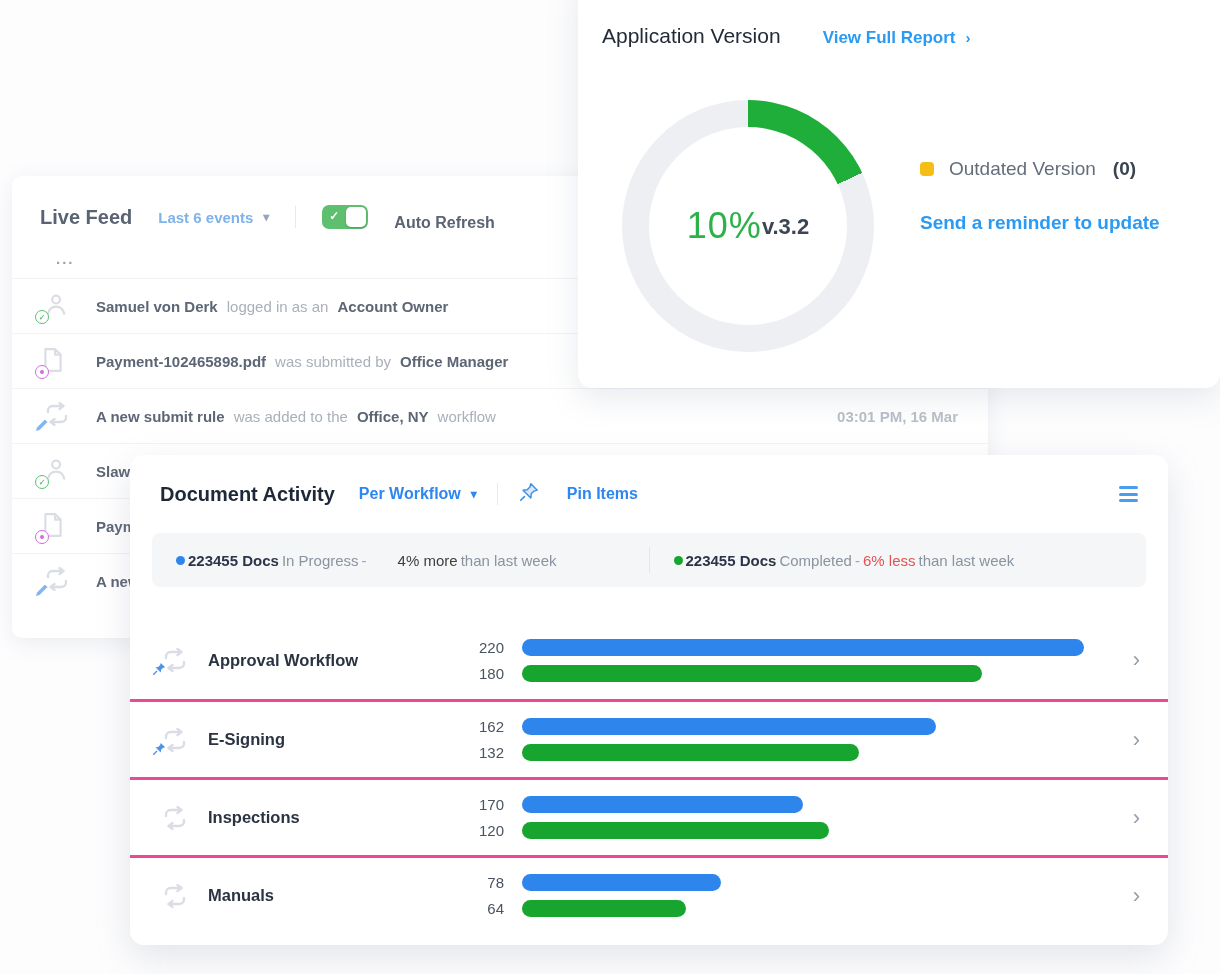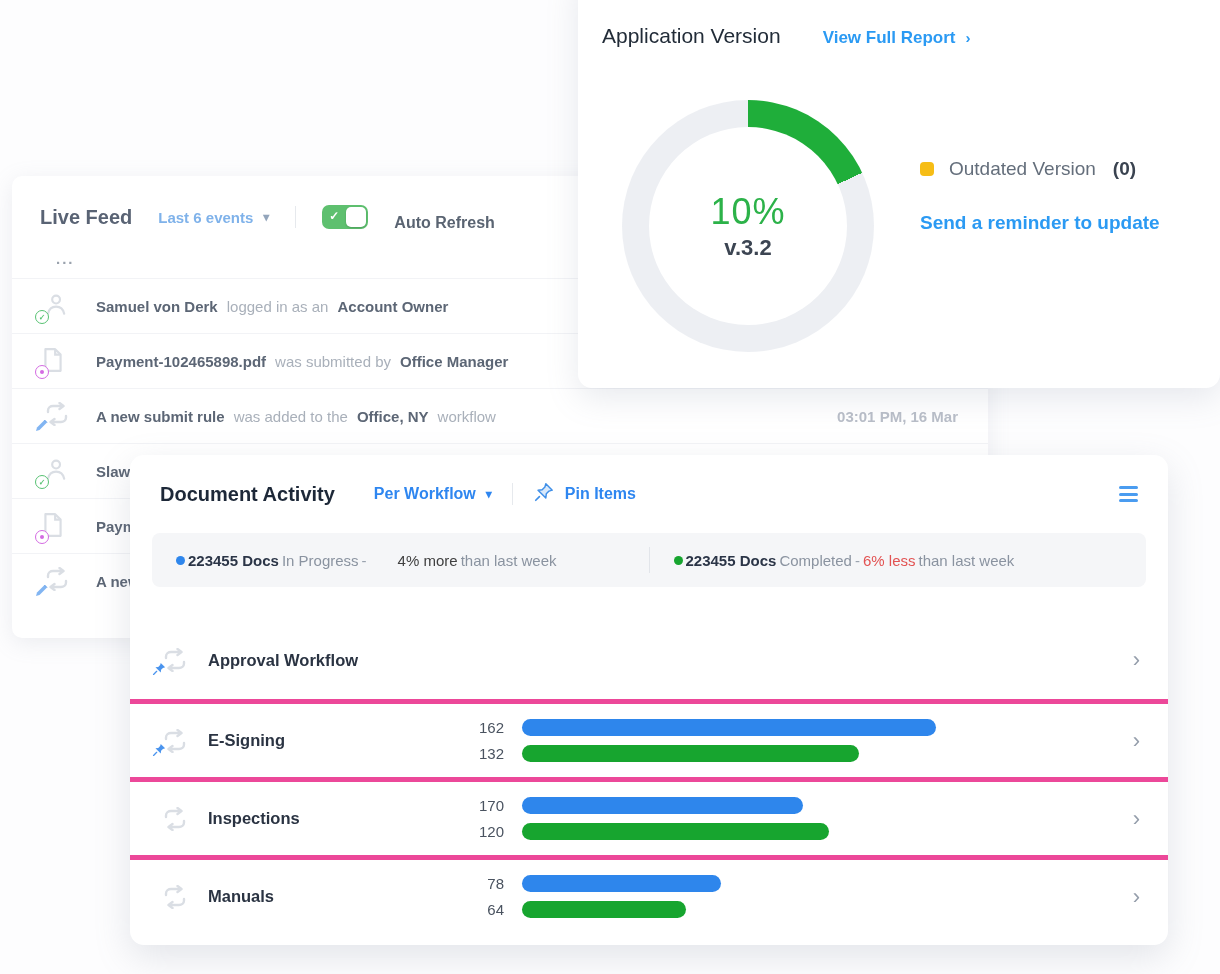--- a/index.html
+++ b/index.html
@@ -44,53 +44,53 @@
     left: 578px; top: -28px; width: 642px; height: 416px;
     border-radius: 14px; z-index: 2;
     box-shadow: 0 10px 32px rgba(128,140,160,.18);
   }
   .av-header { display:flex; align-items:baseline; gap:42px; padding:52px 0 0 24px; }
   .av-title { font-size:21px; font-weight:400; color:#222c38; }
   .av-link { color:#2b9af3; font-weight:700; font-size:17px; cursor:pointer; display:flex; align-items:baseline; gap:10px; }
   .av-link .chev { font-size:15px; }
   .donut { position:absolute; left:44px; top:128px; width:252px; height:252px; border-radius:50%; }
   .donut::before { content:""; position:absolute; inset:27px; background:#fff; border-radius:50%; }
-  .donut-center { position:absolute; inset:0; display:flex; flex-direction:column; align-items:center; justify-content:center; z-index:1; }
+  .donut-center { position:absolute; inset:0; display:flex; flex-direction:row; align-items:center; justify-content:center; z-index:1; }
   .donut-pct { color:#2cb249; font-size:36px; font-weight:500; letter-spacing:1px; }
   .donut-ver { color:#3c4552; font-size:22px; font-weight:600; margin-top:2px; }
   .av-legend { position:absolute; left:342px; top:186px; }
   .legend-item { display:flex; align-items:center; gap:15px; margin-bottom:28px; font-size:19px; color:#646e7b; }
   .legend-swatch { width:14px; height:14px; border-radius:4px; flex-shrink:0; }
   .legend-count { color:#3a4350; font-weight:600; margin-left:2px; }
   .av-reminder { display:inline-block; margin-top:4px; color:#2b9af3; font-weight:700; font-size:19px; cursor:pointer; }
 
   
   #doc-activity {
     left: 130px; top: 455px; width: 1038px; height: 490px;
     border-radius: 14px; z-index: 3;
     box-shadow: 0 12px 36px rgba(118,130,152,.2);
   }
   .da-header { display:flex; align-items:center; gap:20px; padding:26px 30px 0 30px; }
-  .da-title { font-size:20px; font-weight:800; color:#1d2838; margin-right:19px; }
+  .da-title { font-size:20px; font-weight:800; color:#1d2838; margin-right:4px; }
   .da-filter { display:flex; align-items:center; gap:10px; color:#2e86f0; font-weight:700; font-size:16px; cursor:pointer; }
   .da-filter .caret { color:#2e86f0; }
-  .da-pin { display:flex; align-items:center; gap:10px; color:#2e86f0; font-weight:700; font-size:16px; cursor:pointer; }
+  .da-pin { display:flex; align-items:center; gap:27px; color:#2e86f0; font-weight:700; font-size:16px; cursor:pointer; }
   .menu-icon { margin-left:auto; width:19px; display:flex; flex-direction:column; gap:3.5px; cursor:pointer; padding:4px 0; }
   .menu-icon span { height:3px; background:#4a9cf0; border-radius:1.5px; }
   .da-stats { display:flex; align-items:center; margin:26px 22px 0 22px; height:54px; background:#f5f6f8; border-radius:8px; font-size:15px; }
   .stat { display:flex; align-items:center; gap:3px; padding-left:24px; flex:1; white-space:nowrap; }
   .stat-dot { width:9px; height:9px; border-radius:50%; flex-shrink:0; }
   .stat-count { font-weight:700; color:#2b3547; }
   .stat-label { color:#8a93a0; }
   .stat-dash { color:#9aa3af; }
   .stat-suffix { color:#8a93a0; }
   .stats-divider { width:1px; height:26px; background:#e2e5ea; }
   .da-rows { margin-top:34px; }
   .wf-row { position:relative; display:flex; align-items:center; height:78px; padding:0 30px; }
-  .wf-row + .wf-row { border-top:5px solid #ec4899; }
+  .wf-row + .wf-row { border-top:3px solid #ec4899; }
   .wf-icon { position:relative; width:30px; height:24px; flex-shrink:0; }
   .wf-pin { position:absolute; left:-8px; bottom:-8px; }
   .wf-label { margin-left:18px; width:262px; font-size:16.5px; font-weight:700; color:#2a3342; }
   .wf-bars { flex:1; margin-right:28px; display:flex; flex-direction:column; gap:9px; }
   .bar-line { display:flex; align-items:center; gap:18px; }
   .bar-val { width:34px; text-align:right; color:#4a5360; font-size:15px; }
   .bar-track { flex:1; }
   .bar { height:17px; border-radius:9px; }
   .row-chevron { position:absolute; right:28px; top:50%; transform:translateY(-50%); color:#959eab; font-size:22px; line-height:1; cursor:pointer; }
 </style>
@@ -286,20 +286,34 @@
             <path d="M17.5 1 L21.5 4 L17.5 7"></path>
             <path d="M24 14 v1.5 C24 18.5 21.5 20 19 20 H10"></path>
             <path d="M12.5 17 L8.5 20 L12.5 23"></path>
           </svg>
         <span class="wf-pin"><svg width="15" height="15" viewBox="0 0 24 24">
               <path d="M14 3 L21 10 L17.5 11 L14.5 14 L14 18.5 L5.5 10 L10 9.5 L13 6.5 Z" fill="#4a94ee"></path>
               <path d="M7.5 16.5 L2.5 21.5" stroke="#4a94ee" stroke-width="2" stroke-linecap="round"></path>
             </svg></span>
       </span>
       <span class="wf-label">Approval Workflow</span>
+      <div class="wf-bars">
+        <div class="bar-line">
+          <span class="bar-val">220</span>
+          <span class="bar-track">
+              <span class="bar" style="display: block; background: rgb(46, 134, 236); width: 95.6522%;"></span>
+            </span>
+        </div>
+        <div class="bar-line">
+          <span class="bar-val">180</span>
+          <span class="bar-track">
+              <span class="bar" style="display: block; background: rgb(23, 165, 47); width: 78.2609%;"></span>
+            </span>
+        </div>
+      </div>
       <span class="row-chevron">›</span>
     </div>
 
     <div class="wf-row">
       <span class="wf-icon">
         <svg width="30" height="24" viewBox="0 0 30 24" fill="none" stroke="#dadee4" stroke-width="2.4" stroke-linecap="round" stroke-linejoin="round">
             <path d="M6 10 V8.5 C6 5.5 8.5 4 11 4 H20"></path>
             <path d="M17.5 1 L21.5 4 L17.5 7"></path>
             <path d="M24 14 v1.5 C24 18.5 21.5 20 19 20 H10"></path>
             <path d="M12.5 17 L8.5 20 L12.5 23"></path>

